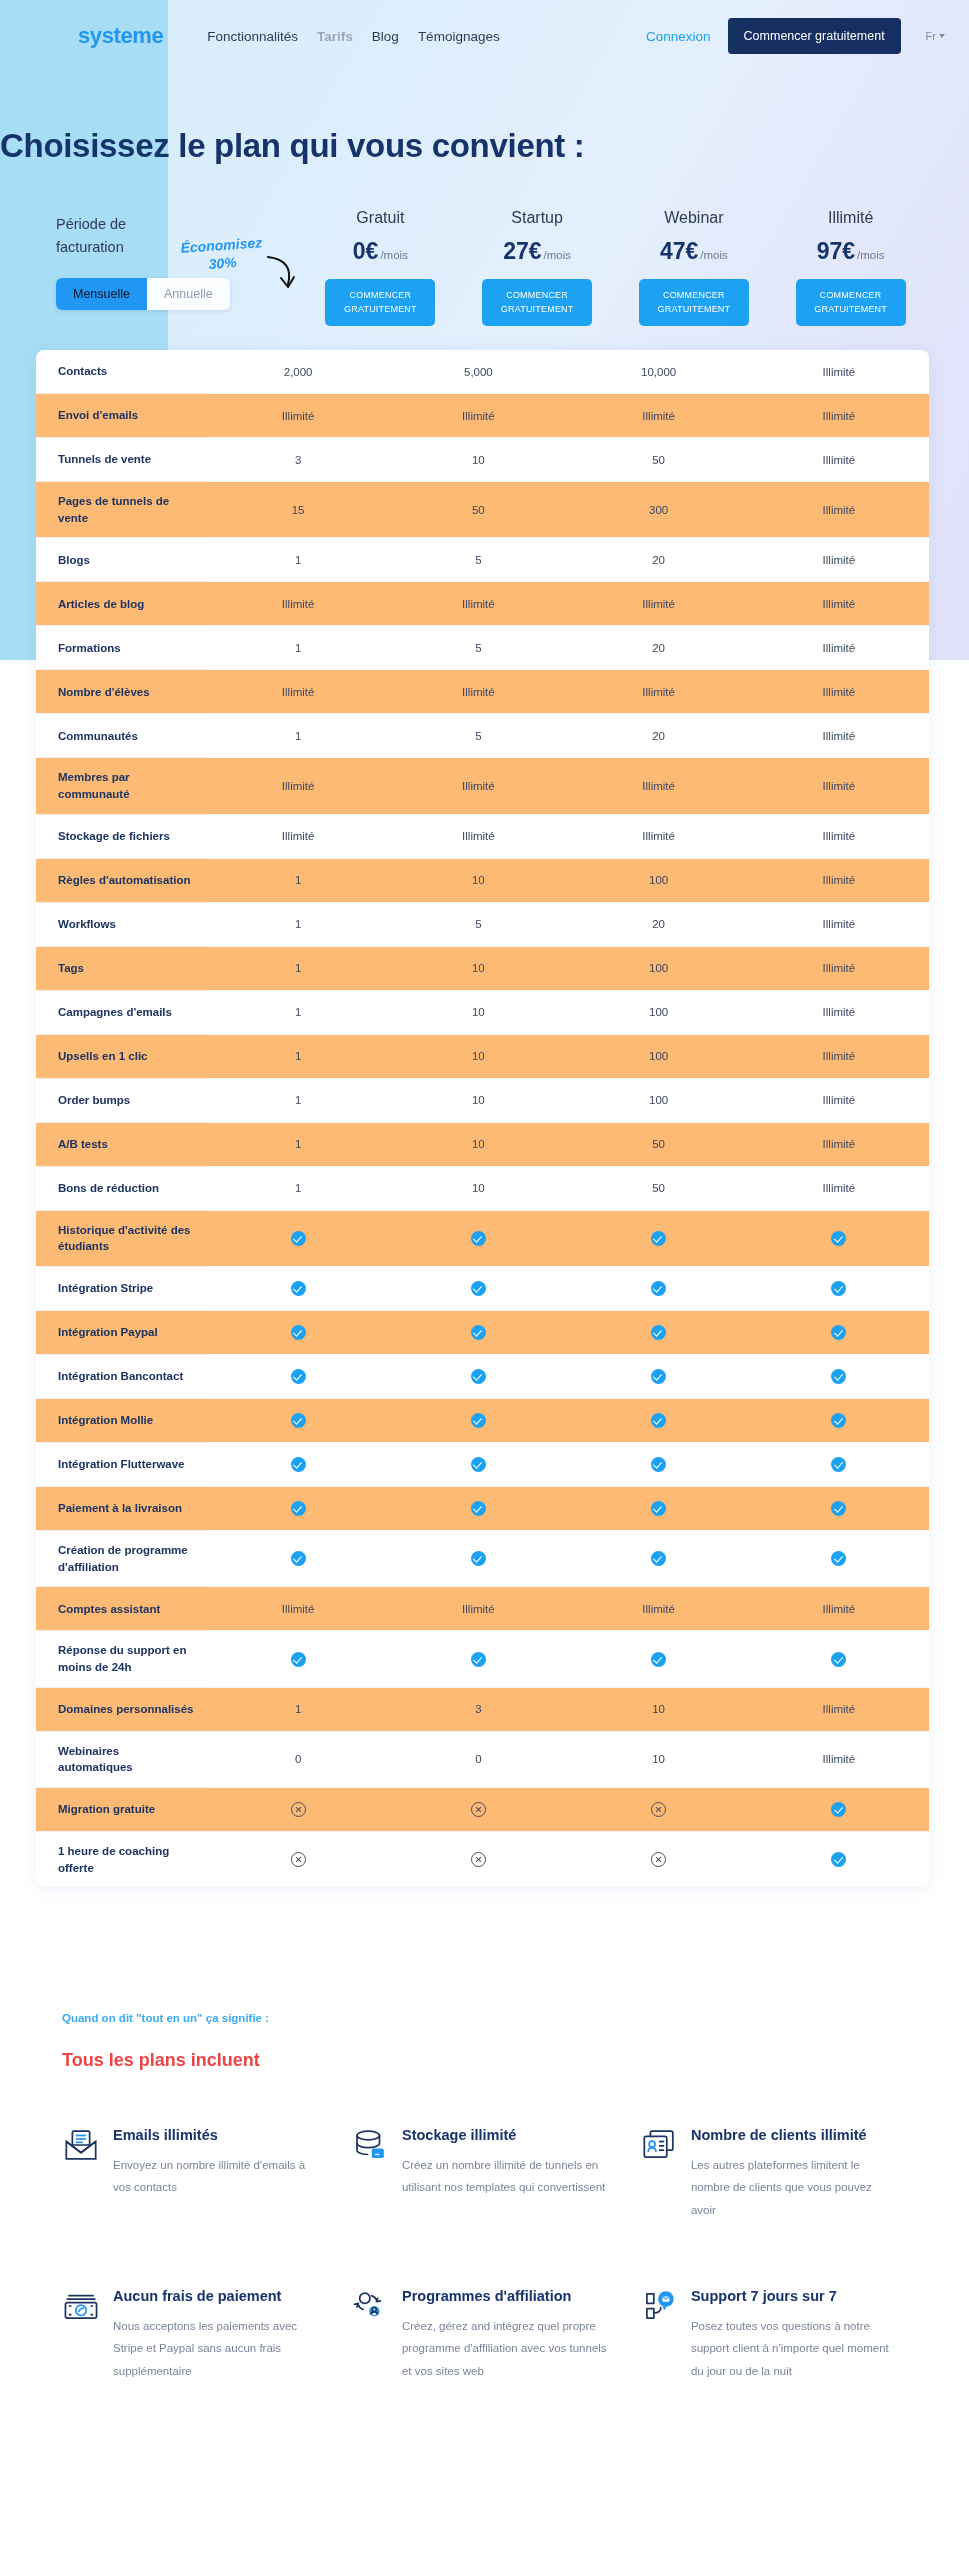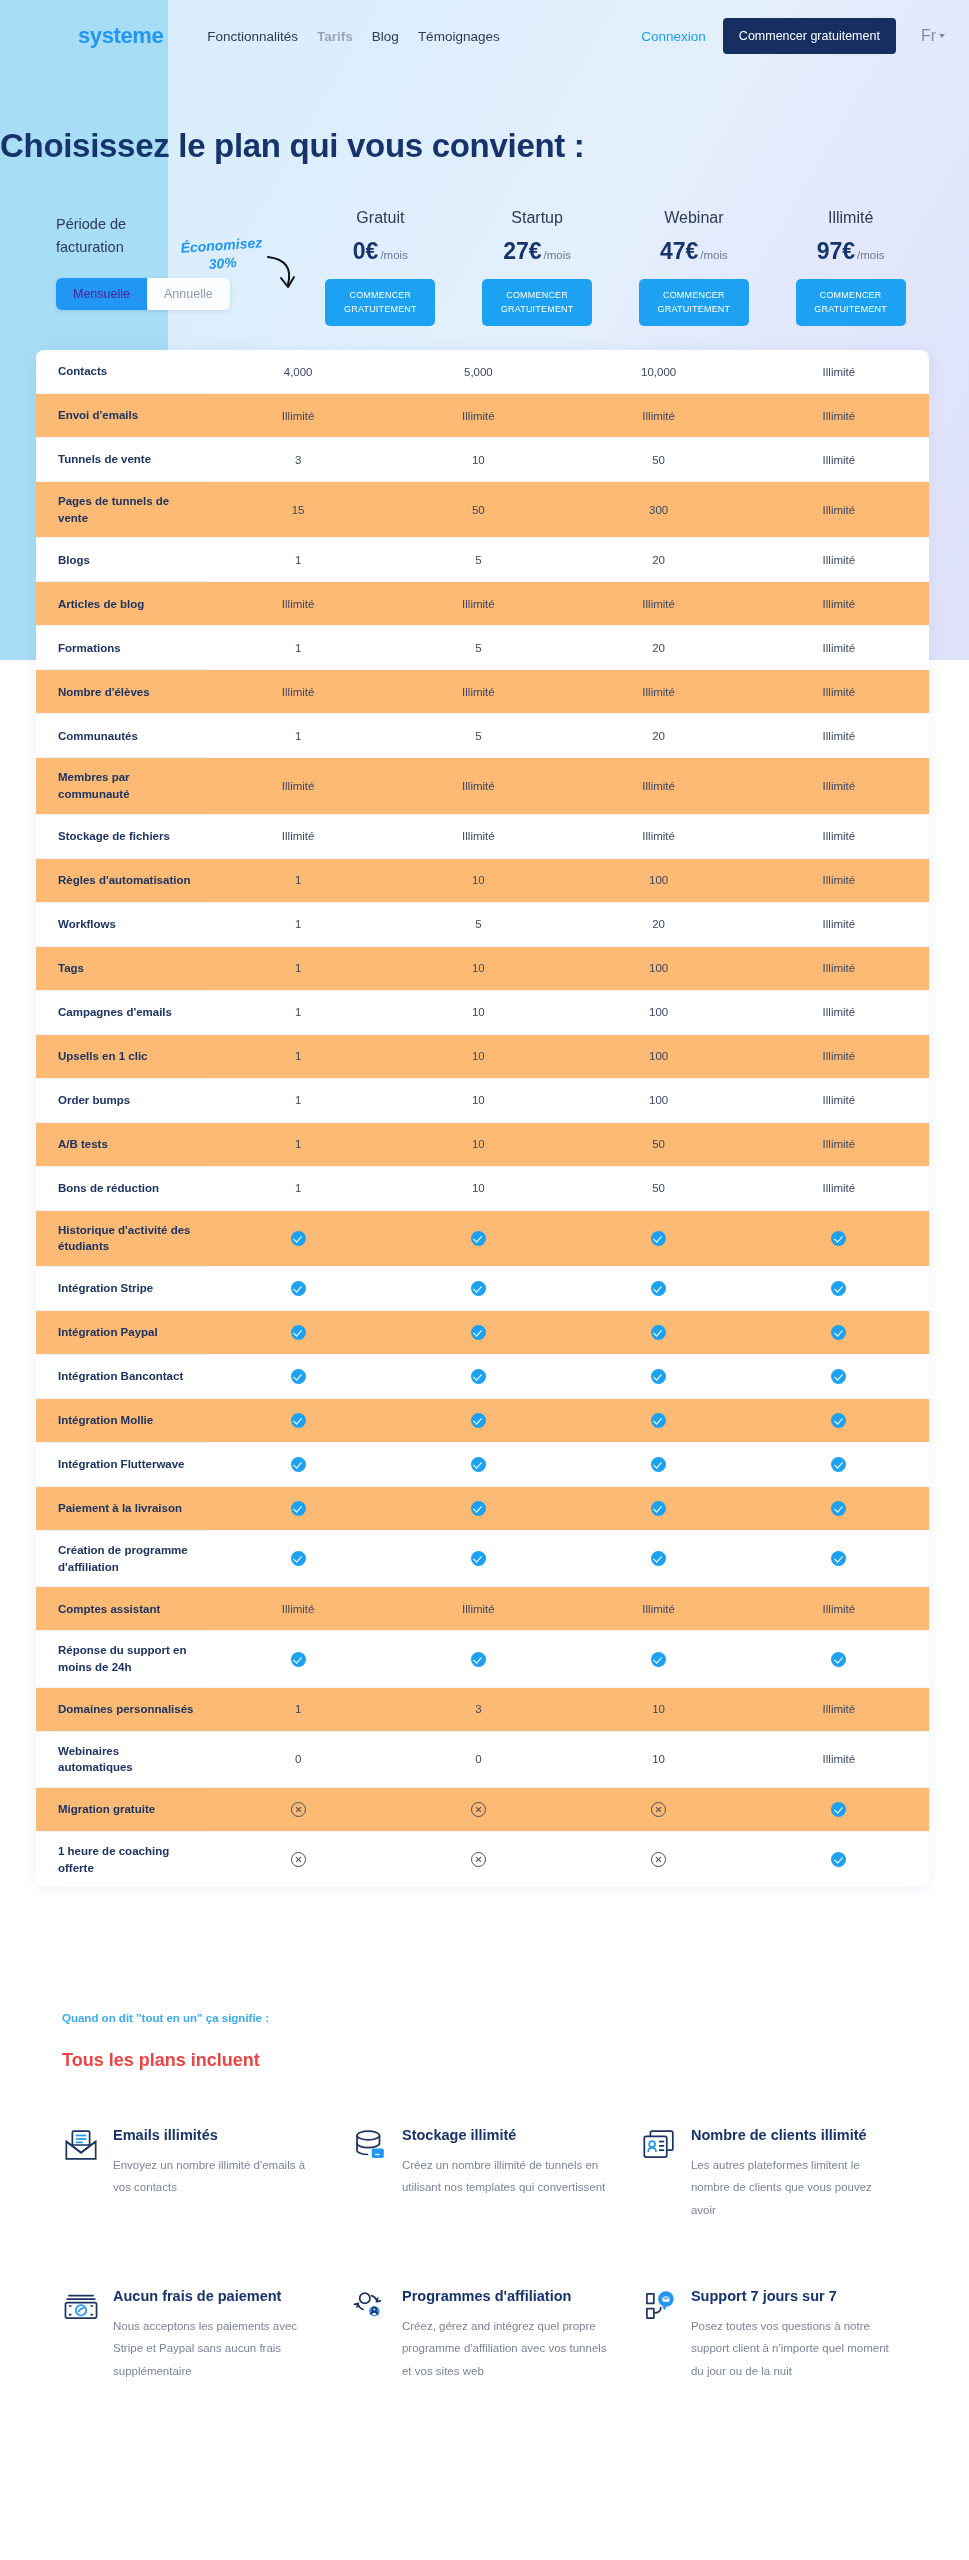--- a/index.html
+++ b/index.html
@@ -39,21 +39,21 @@
   .logo { font-size: 22px; font-weight: 700; color: #2196f3; letter-spacing: -0.4px; }
   .nav { display: flex; gap: 19px; margin-left: 44px; align-items: center; }
   .nav-link { font-size: 13.5px; color: #2f3a56; text-decoration: none; white-space: nowrap; }
   .nav-link.muted { color: #9aa4bb; font-weight: bold; }
   .nav-right { margin-left: auto; display: flex; align-items: center; gap: 17px; }
   .login-link { font-size: 13.5px; color: #1a9ef0; text-decoration: none; }
   .cta-btn {
     background: #152f63; color: #fff; font-size: 12.5px; border: none; border-radius: 4px;
     padding: 11px 16px; cursor: pointer; white-space: nowrap;
   }
-  .lang { font-size: 16px; color: #7f8aa3; display: flex; align-items: center; gap: 3px; padding-left: 8px; }
+  .lang { font-size: 11px; color: #7f8aa3; display: flex; align-items: center; gap: 3px; padding-left: 8px; }
   .caret { width: 0; height: 0; border-left: 3.5px solid transparent; border-right: 3.5px solid transparent; border-top: 4px solid #7f8aa3; }
 
   
   .hero-title {
     font-size: 33px; font-weight: 700; color: #16336b;
     margin-top: 55px; letter-spacing: -0.3px;
   }
 
   
   .pricing-head {
@@ -61,21 +61,21 @@
   }
   .billing-col { width: 246px; position: relative; padding-top: 4px; }
   .billing-label { font-size: 14.5px; color: #2f3a56; line-height: 1.62; width: 125px; }
   .toggle {
     margin-top: 18px; display: inline-flex; border-radius: 6px; overflow: hidden;
     box-shadow: 0 1px 4px rgba(30,70,140,.14);
   }
   .toggle-opt {
     font-size: 12.5px; padding: 9px 17px; cursor: pointer; border: none; white-space: nowrap;
   }
-  .toggle-opt.active { background: #2196f3; color: #4c1d95; }
+  .toggle-opt.active { background: #2196f3; color: #0f172a; }
   .toggle-opt.inactive { background: #fbfdff; color: #8f9ab1; }
   .save-badge {
     position: absolute; left: 118px; top: 28px; width: 96px;
     font-size: 14px; font-style: italic; font-weight: 700; color: #2196f3;
     text-align: center; line-height: 1.25; transform: rotate(-4deg);
   }
   .save-arrow { position: absolute; left: 208px; top: 44px; color: #111; }
 
   .plan-col { flex: 1; text-align: center; }
   .plan-name { font-size: 16px; color: #2f3a56; }
@@ -211,21 +211,21 @@
       <div class="plan-price">
         <span>97€</span><span class="per">/mois</span>
       </div>
       <button class="plan-btn">COMMENCER GRATUITEMENT</button>
     </div>
   </div>
 
   <div class="table-card" id="comparison-table">
       <div class="trow">
         <div class="tlabel">Contacts</div>
-        <div class="tcell">4,000</div>
+        <div class="tcell">2,000</div>
         <div class="tcell">5,000</div>
         <div class="tcell">10,000</div>
         <div class="tcell">Illimité</div>
       </div>
       <div class="trow alt">
         <div class="tlabel">Envoi d'emails</div>
         <div class="tcell">Illimité</div>
         <div class="tcell">Illimité</div>
         <div class="tcell">Illimité</div>
         <div class="tcell">Illimité</div>

